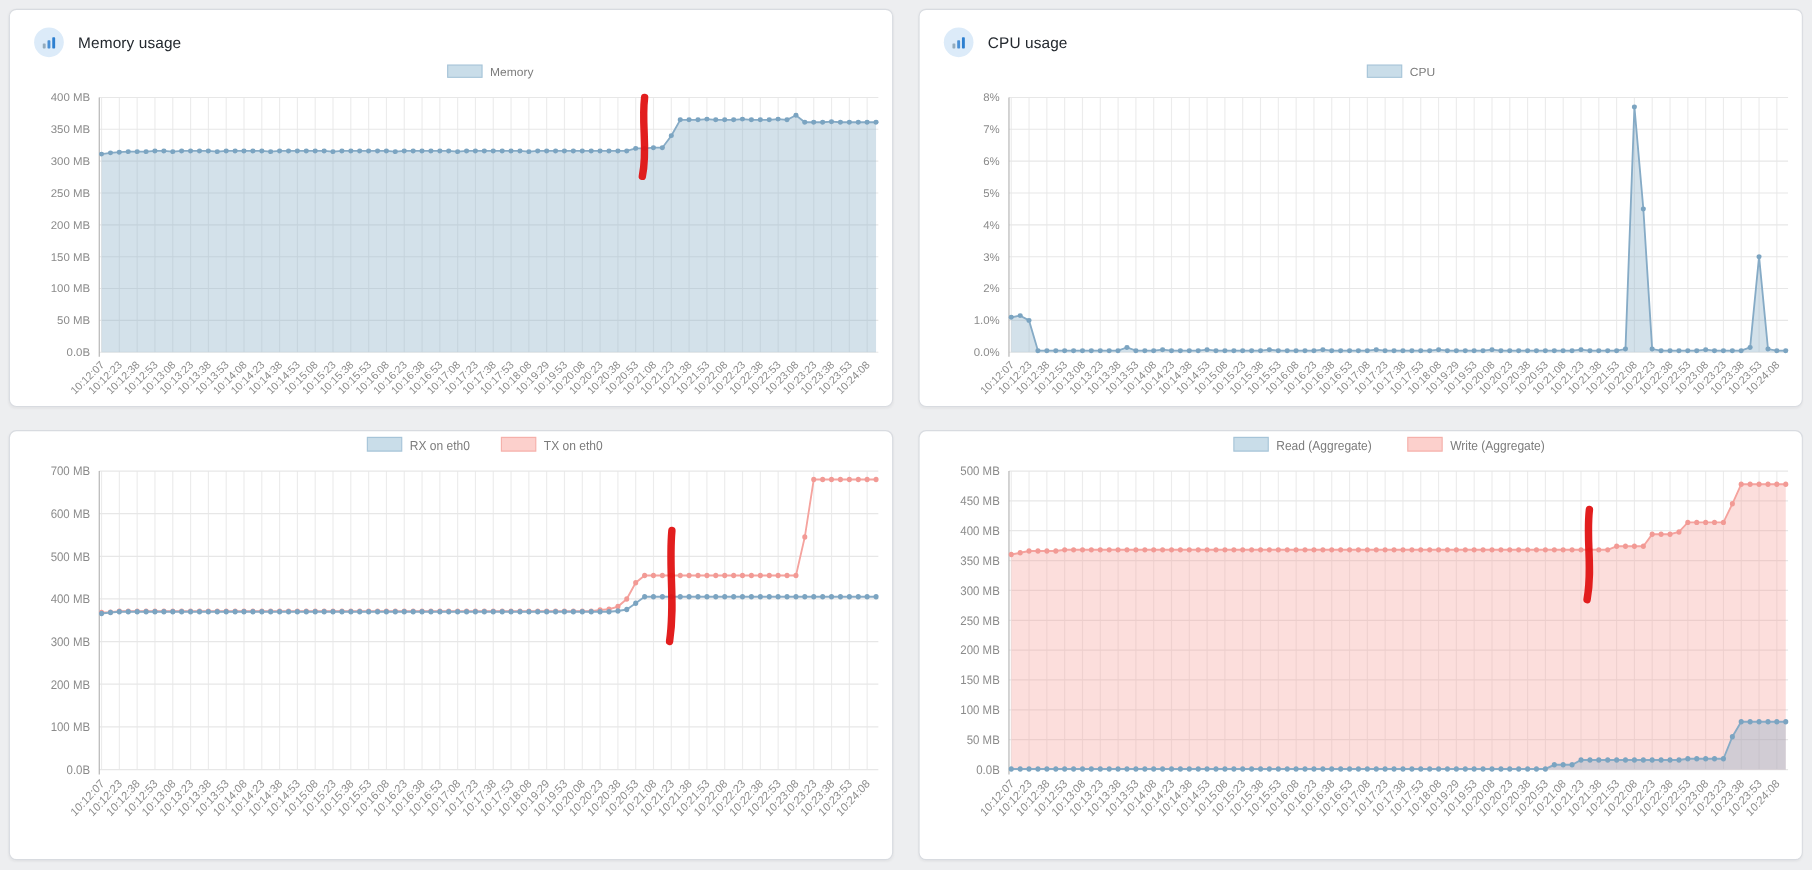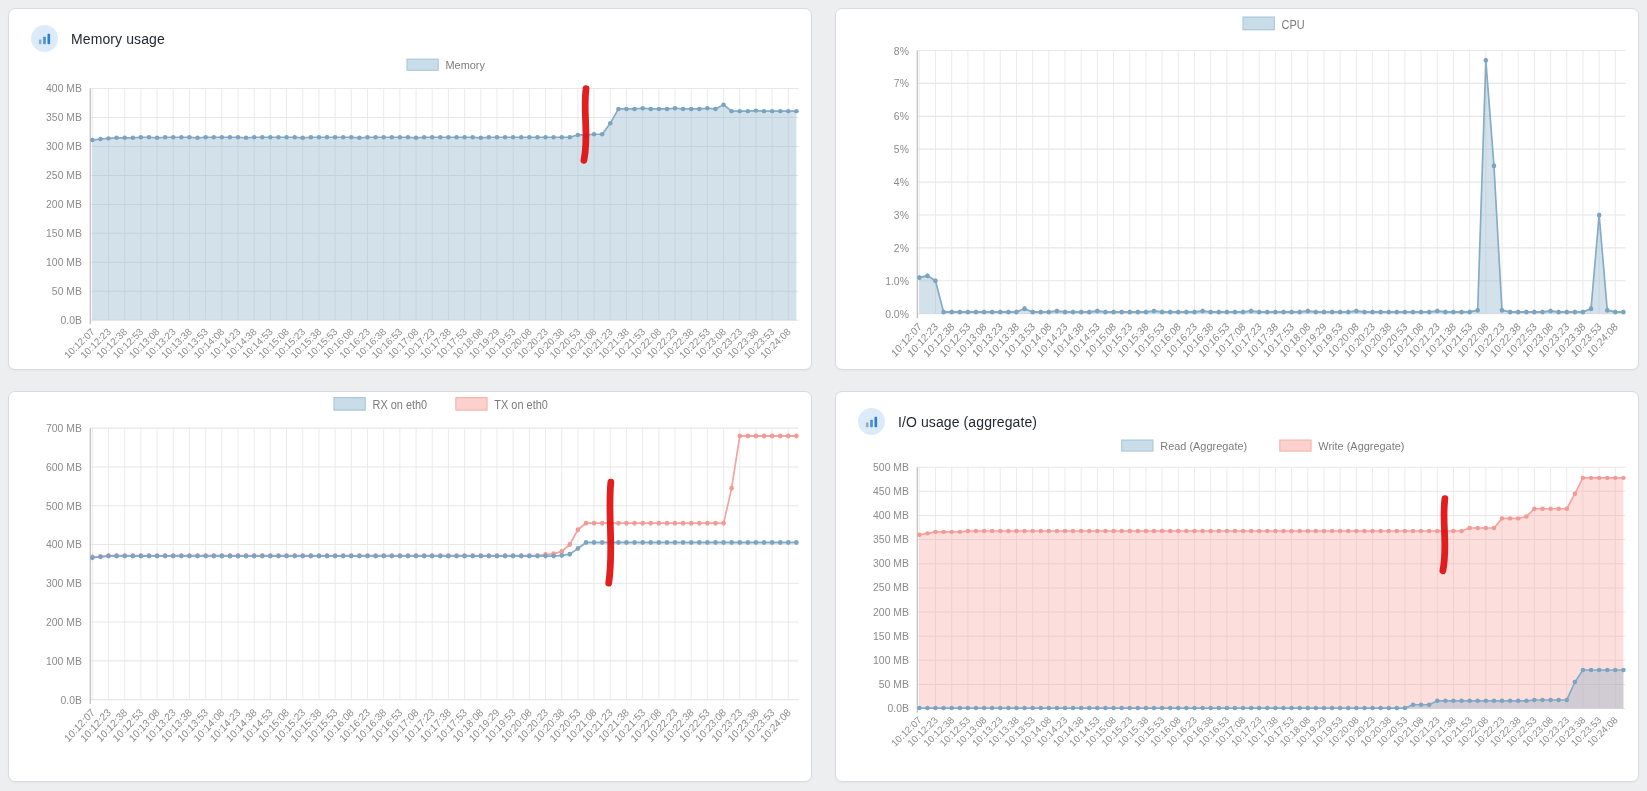--- a/index.html
+++ b/index.html
@@ -228,20 +228,30 @@
         <circle cx="756.0" cy="58.2" r="2.2" fill="#7ba4c1"></circle>
         <g>
           <rect x="382.1" y="7" width="30" height="11" fill="#c9dde9" stroke="#a6c4d8" stroke-width="1"></rect>
           <text x="419.1" y="17" fill="#7c7c7c" font-size="10.5">Memory</text>
         </g>
         <path d="M554,36 C 551,60.738 557,81.94200000000001 552,106.67999999999999" stroke="#e01212" stroke-width="6.5" fill="none" stroke-linecap="round" opacity="0.95"></path>
       </svg>
   </div>
 
   <div class="panel">
+    <div class="panel-header">
+      <span class="chart-icon">
+        <svg viewBox="0 0 16 16" width="15" height="15" aria-hidden="true">
+          <rect x="2" y="9" width="2.8" height="5" rx="0.7" fill="#93abbd"></rect>
+          <rect x="6.6" y="6" width="2.8" height="8" rx="0.7" fill="#4a90d5"></rect>
+          <rect x="11.2" y="3" width="2.8" height="11" rx="0.7" fill="#2d7fd0"></rect>
+        </svg>
+      </span>
+      <span class="panel-title">CPU usage</span>
+    </div>
     <svg class="chart" preserveAspectRatio="none" viewBox="0 0 770 312">
         <line x1="80" y1="36" x2="80" y2="264" stroke="#ececec" stroke-width="1"></line>
         <text fill="#8b8b8b" font-size="9.5" text-anchor="end" transform="translate(83,276) rotate(-45)">10:12:07</text>
         <line x1="95.54022988505747" y1="36" x2="95.54022988505747" y2="264" stroke="#ececec" stroke-width="1"></line>
         <text fill="#8b8b8b" font-size="9.5" text-anchor="end" transform="translate(98.54022988505747,276) rotate(-45)">10:12:23</text>
         <line x1="111.08045977011494" y1="36" x2="111.08045977011494" y2="264" stroke="#ececec" stroke-width="1"></line>
         <text fill="#8b8b8b" font-size="9.5" text-anchor="end" transform="translate(114.08045977011494,276) rotate(-45)">10:12:38</text>
         <line x1="126.62068965517241" y1="36" x2="126.62068965517241" y2="264" stroke="#ececec" stroke-width="1"></line>
         <text fill="#8b8b8b" font-size="9.5" text-anchor="end" transform="translate(129.6206896551724,276) rotate(-45)">10:12:53</text>
         <line x1="142.16091954022988" y1="36" x2="142.16091954022988" y2="264" stroke="#ececec" stroke-width="1"></line>
@@ -731,30 +741,20 @@
         </g>
         <g>
           <rect x="429" y="5" width="30" height="11" fill="#fcd0cc" stroke="#f5b0aa" stroke-width="1"></rect>
           <text x="466" y="15" fill="#7c7c7c" font-size="10.5">TX on eth0</text>
         </g>
         <path d="M577.8,80 C 574.8,111.07999999999998 580.8,137.72 575.8,168.79999999999998" stroke="#e01212" stroke-width="6.5" fill="none" stroke-linecap="round" opacity="0.95"></path>
       </svg>
   </div>
 
   <div class="panel">
-    <div class="panel-header">
-      <span class="chart-icon">
-        <svg viewBox="0 0 16 16" width="15" height="15" aria-hidden="true">
-          <rect x="2" y="9" width="2.8" height="5" rx="0.7" fill="#93abbd"></rect>
-          <rect x="6.6" y="6" width="2.8" height="8" rx="0.7" fill="#4a90d5"></rect>
-          <rect x="11.2" y="3" width="2.8" height="11" rx="0.7" fill="#2d7fd0"></rect>
-        </svg>
-      </span>
-      <span class="panel-title">I/O usage (aggregate)</span>
-    </div>
     <svg class="chart" preserveAspectRatio="none" viewBox="0 0 770 344">
         <line x1="80" y1="32" x2="80" y2="272" stroke="#ececec" stroke-width="1"></line>
         <text fill="#8b8b8b" font-size="9.5" text-anchor="end" transform="translate(83,284) rotate(-45)">10:12:07</text>
         <line x1="95.54022988505747" y1="32" x2="95.54022988505747" y2="272" stroke="#ececec" stroke-width="1"></line>
         <text fill="#8b8b8b" font-size="9.5" text-anchor="end" transform="translate(98.54022988505747,284) rotate(-45)">10:12:23</text>
         <line x1="111.08045977011494" y1="32" x2="111.08045977011494" y2="272" stroke="#ececec" stroke-width="1"></line>
         <text fill="#8b8b8b" font-size="9.5" text-anchor="end" transform="translate(114.08045977011494,284) rotate(-45)">10:12:38</text>
         <line x1="126.62068965517241" y1="32" x2="126.62068965517241" y2="272" stroke="#ececec" stroke-width="1"></line>
         <text fill="#8b8b8b" font-size="9.5" text-anchor="end" transform="translate(129.6206896551724,284) rotate(-45)">10:12:53</text>
         <line x1="142.16091954022988" y1="32" x2="142.16091954022988" y2="272" stroke="#ececec" stroke-width="1"></line>

